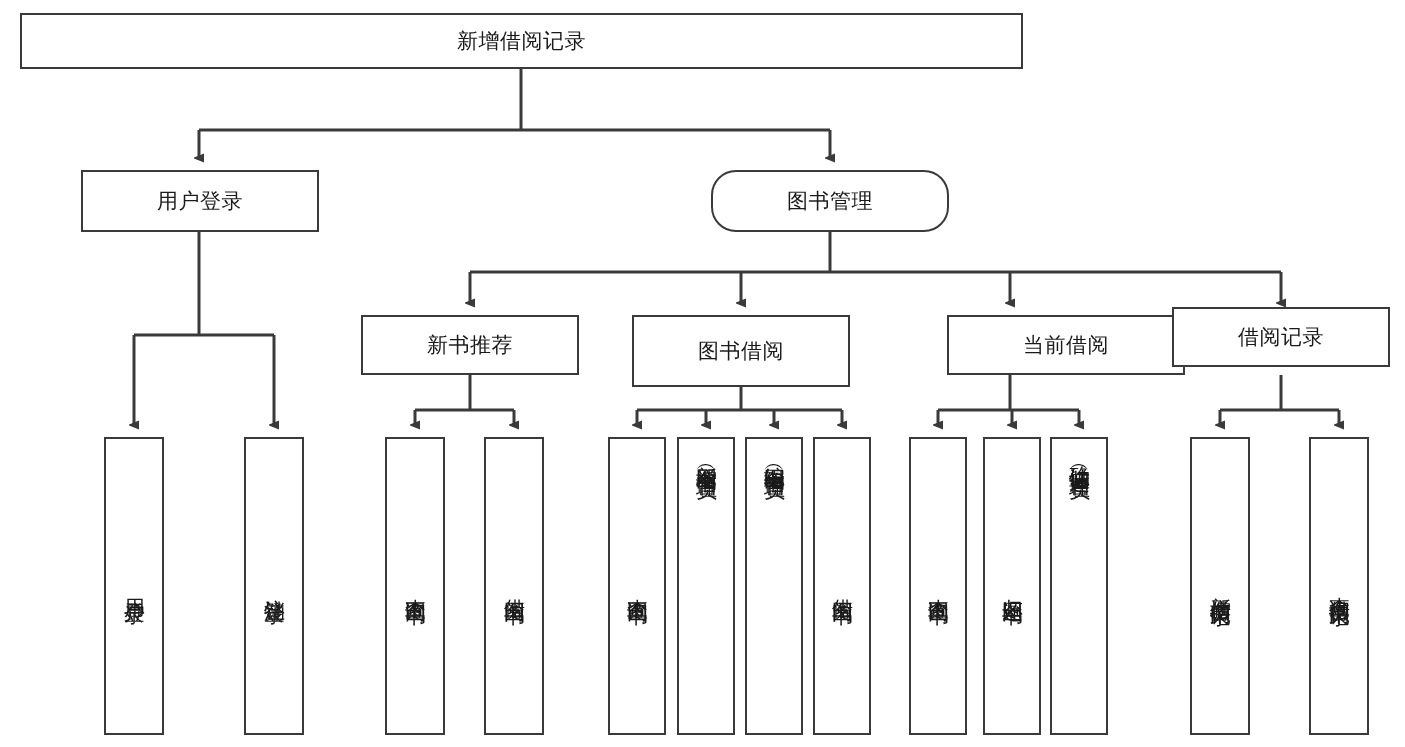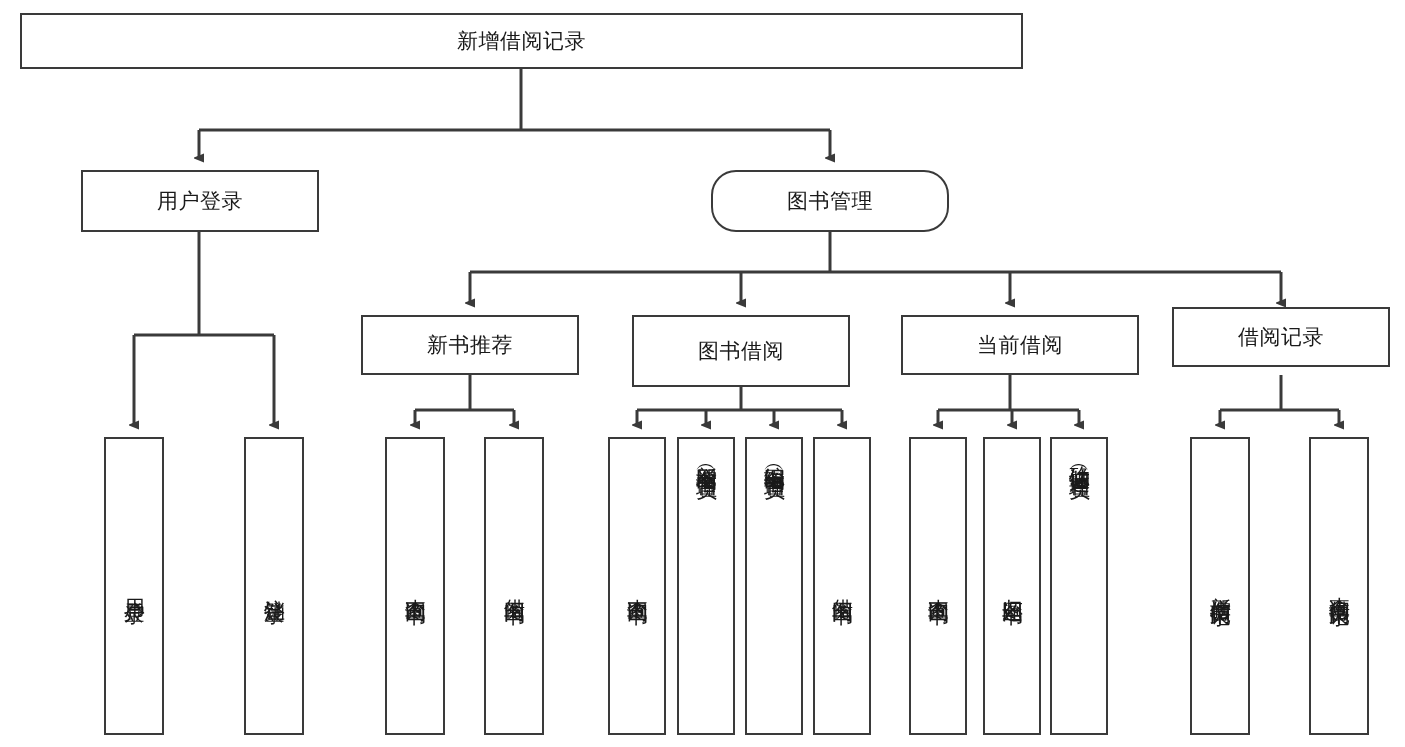--- a/index.html
+++ b/index.html
@@ -136,21 +136,21 @@
   <div class="node" style="left:711px;top:170px;width:238px;height:62px;border-radius:25px;">
     <span class="label">图书管理</span>
   </div>
 
   <div class="node" style="left:361px;top:315px;width:218px;height:60px;">
     <span class="label">新书推荐</span>
   </div>
   <div class="node" style="left:632px;top:315px;width:218px;height:72px;">
     <span class="label">图书借阅</span>
   </div>
-  <div class="node" style="left:901px;top:315px;width:238px;height:60px;">
+  <div class="node" style="left:947px;top:315px;width:238px;height:60px;">
     <span class="label">当前借阅</span>
   </div>
   <div class="node" style="left:1172px;top:307px;width:218px;height:60px;">
     <span class="label">借阅记录</span>
   </div>
 
   <div class="node vertical centered" style="left:104px;top:437px;width:60px;height:298px;">
     <span class="label">用户登录</span>
   </div>
   <div class="node vertical centered" style="left:244px;top:437px;width:60px;height:298px;">

